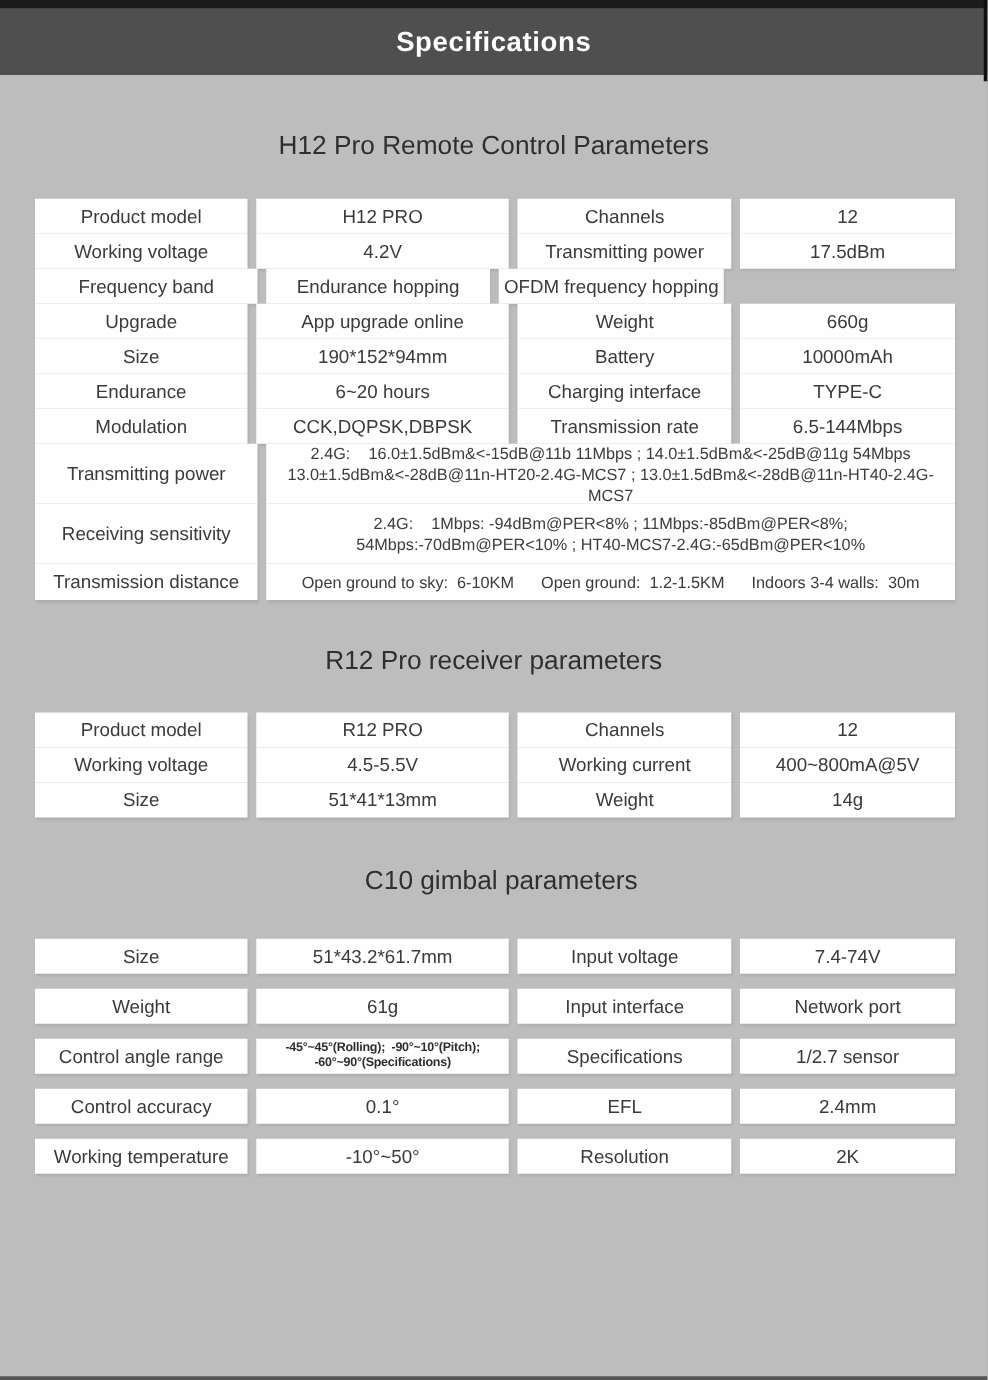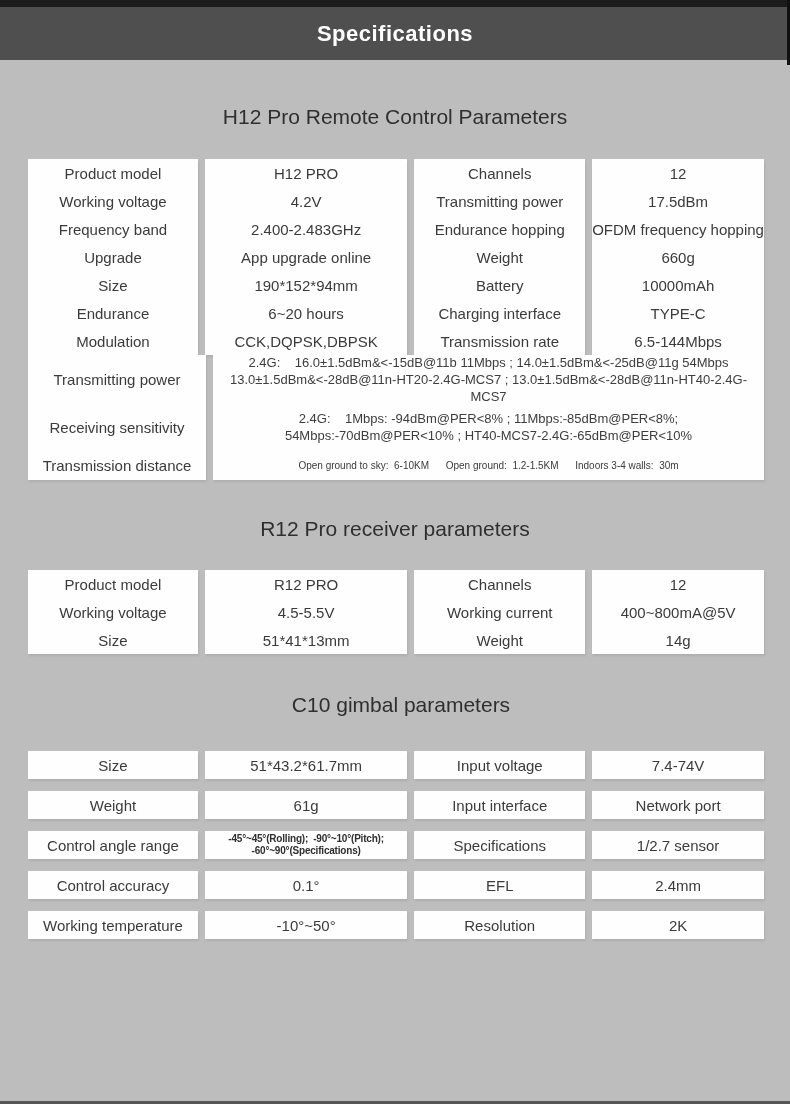--- a/index.html
+++ b/index.html
@@ -89,21 +89,21 @@
   .row-quad .cell { height: 28px; }
   .row-tall .cell { height: 48px; }
   .row-line .cell { height: 29px; }
   .sm-line {
     font-size: 13px;
     line-height: 17px;
     white-space: pre-wrap;
     color: #3d3d3d;
   }
   .md-line {
-    font-size: 10px;
+    font-size: 13px;
     white-space: pre-wrap;
     color: #3b3b3b;
   }
   .xs-line {
     font-size: 10px;
     font-weight: bold;
     line-height: 12px;
     letter-spacing: -0.2px;
     white-space: pre-wrap;
     color: #2e2e2e;
@@ -129,21 +129,20 @@
             <div class="cell c4 value">12</div>
           </div>
           <div class="row row-quad">
             <div class="cell c1 label">Working voltage</div>
             <div class="cell c2 value">4.2V</div>
             <div class="cell c3 label">Transmitting power</div>
             <div class="cell c4 value">17.5dBm</div>
           </div>
           <div class="row row-quad">
             <div class="cell c1 label">Frequency band</div>
-            <div class="cell c2 value">2.400-2.483GHz</div>
             <div class="cell c3 label">Endurance hopping</div>
             <div class="cell c4 value">OFDM frequency hopping</div>
           </div>
           <div class="row row-quad">
             <div class="cell c1 label">Upgrade</div>
             <div class="cell c2 value">App upgrade online</div>
             <div class="cell c3 label">Weight</div>
             <div class="cell c4 value">660g</div>
           </div>
           <div class="row row-quad">

